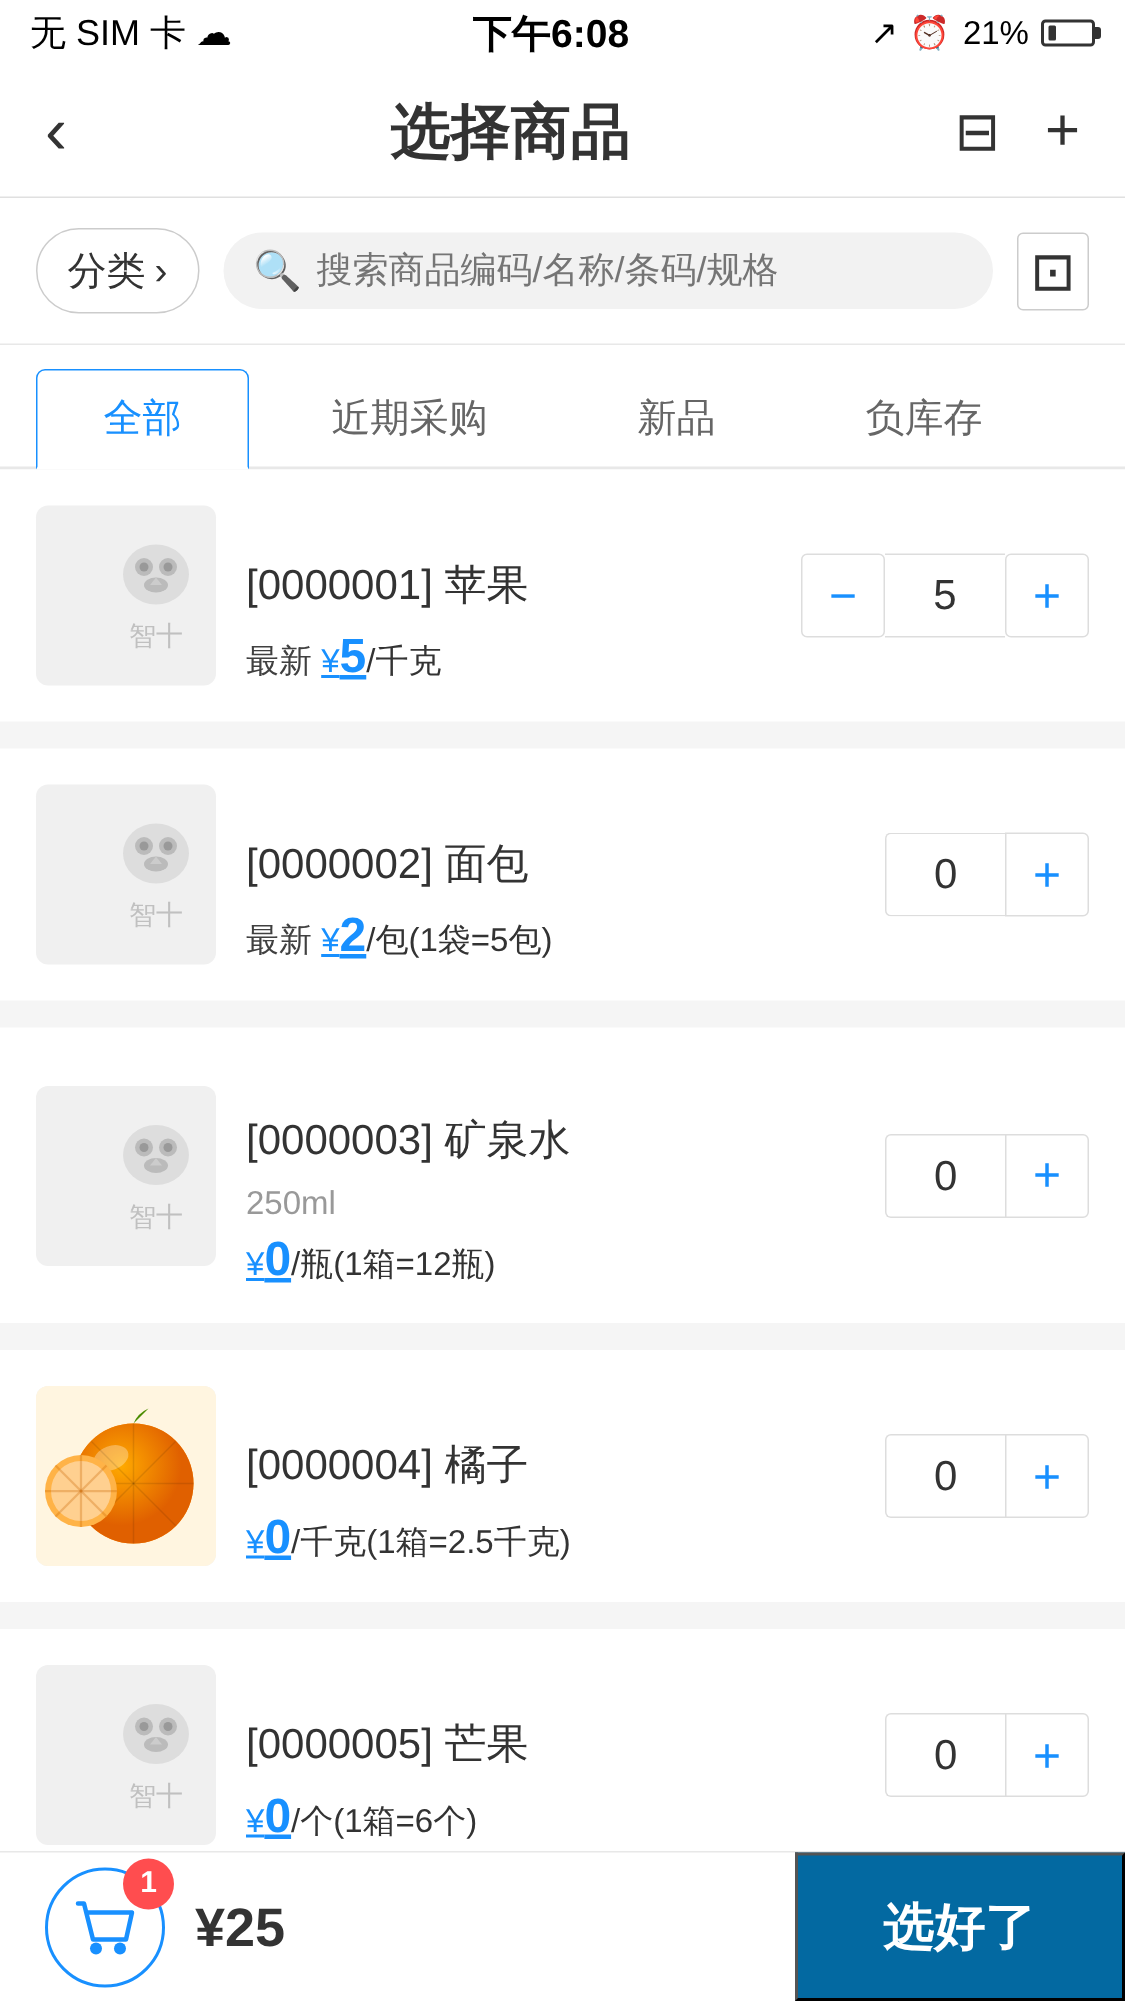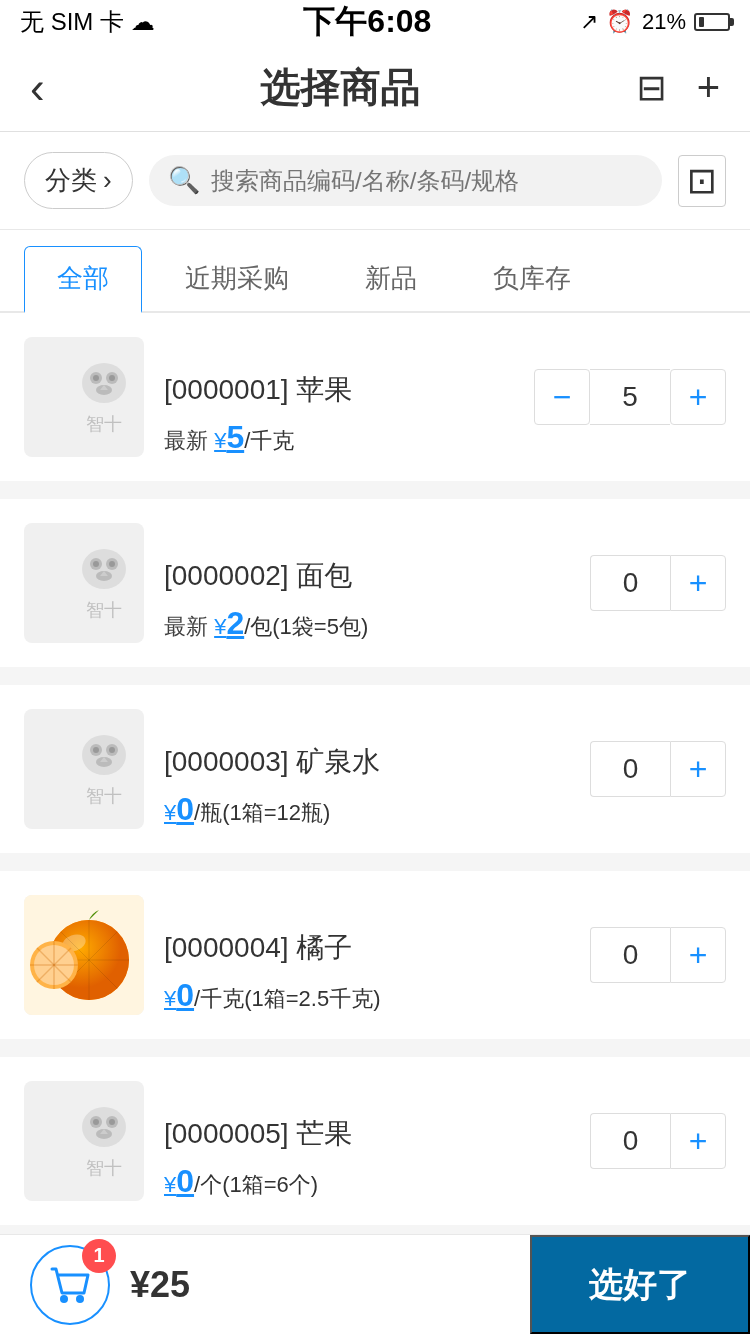--- a/index.html
+++ b/index.html
@@ -17,21 +17,21 @@
       background: #fff;
       height: 44px;
       display: flex;
       align-items: center;
       justify-content: space-between;
       padding: 0 20px;
       font-size: 24px;
       font-weight: 500;
     }
     .status-left { display: flex; align-items: center; gap: 10px; }
-    .status-center { font-size: 32px; font-weight: 600; }
+    .status-center { font-size: 26px; font-weight: 600; }
     .status-right { display: flex; align-items: center; gap: 8px; font-size: 22px; }
     .battery {
       display: inline-flex; align-items: center;
       border: 2px solid #333; border-radius: 3px; padding: 2px 3px;
       height: 18px; width: 36px; position: relative;
     }
     .battery-fill {
       background: #333; height: 10px; width: 20%;
       border-radius: 1px;
     }
@@ -109,21 +109,21 @@
 
     
     .tab-bar {
       background: #fff;
       display: flex;
       padding: 16px 24px 0;
       gap: 10px;
       border-bottom: 2px solid #e8e8e8;
     }
     .tab-item {
-      padding: 14px 32px;
+      padding: 14px 44px;
       font-size: 26px;
       border-radius: 6px 6px 0 0;
       color: #666;
       cursor: pointer;
       border: 1px solid transparent;
     }
     .tab-item.active {
       color: #1890ff;
       border: 1px solid #1890ff;
       border-bottom: 2px solid #fff;
@@ -433,20 +433,21 @@
           <circle cx="22" cy="20" r="3" fill="#999"></circle>
           <circle cx="38" cy="20" r="3" fill="#999"></circle>
           <ellipse cx="30" cy="32" rx="8" ry="5" fill="#bbb"></ellipse>
           <polygon points="30,27 26,32 34,32" fill="#ccc"></polygon>
         </svg>
         <div class="owl-text">智十</div>
       </div>
     </div>
     <div class="product-info">
       <div class="product-name">[0000003] 矿泉水</div>
+      <div class="product-spec">250ml</div>
       <div class="product-price">
         <span class="price-unit">¥</span><span class="price-big">0</span><span class="price-per">/瓶(1箱=12瓶)</span>
       </div>
     </div>
     <div class="qty-only-plus">
       <input class="qty-input-single" type="text" value="0" style="">
       <button class="qty-plus-only">+</button>
     </div>
   </div>
 

